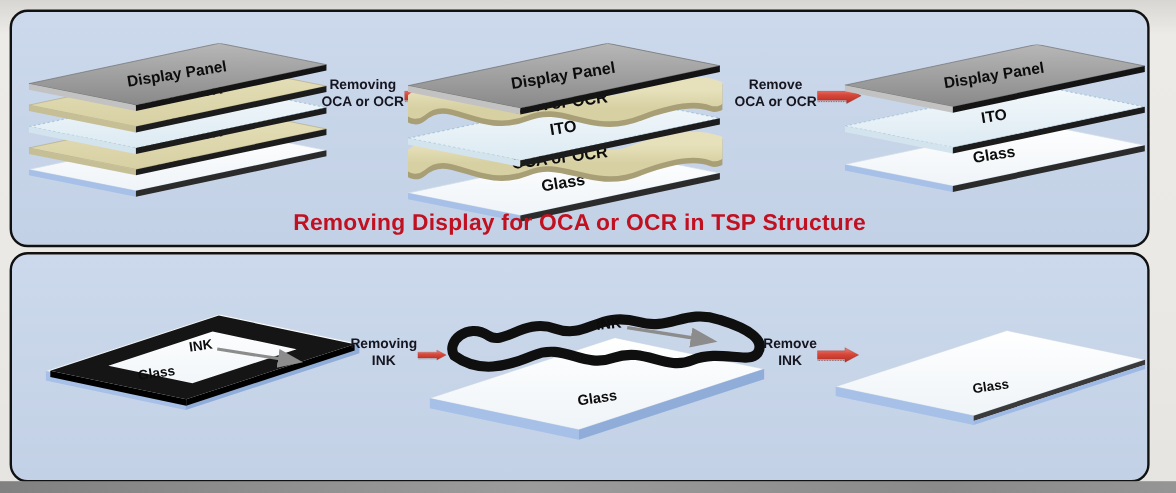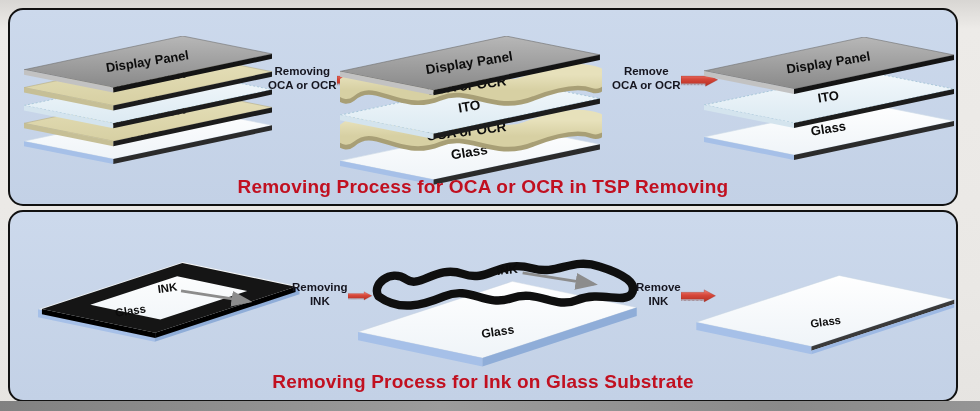--- a/index.html
+++ b/index.html
@@ -173,21 +173,21 @@
       </g>
 
       <g>
         <polygon points="0,34 160,0 250,18 90,52" fill="url(#gGray)" stroke="#6f6f6f" stroke-width="0.6"></polygon>
         <polygon points="0,34 90,52 90,57 0,39" fill="#c2c2c2"></polygon>
         <polygon points="90,52 250,18 250,23 90,57" fill="#141414"></polygon>
         <text x="125" y="30" font-size="13" text-anchor="middle" transform="rotate(-9 125 30)">Display Panel</text>
       </g>
     </svg>
 
-    <div class="panel-title">Removing Process for OCA or OCR in TSP Removing</div>
+    <div class="panel-title">Removing Display for OCA or OCR in TSP Structure</div>
   </div>
 
   <div id="panel-bottom" class="panel">
 
     <svg class="stack" style="left:28px;top:46px" width="265" height="92" viewBox="0 0 302 104">
       <g>
         <polygon points="0,58 165,4 298,32 133,86" fill="url(#gGlass)" stroke="#c8d4e0" stroke-width="0.5"></polygon>
         <polygon points="0,58 133,86 133,95 0,67" fill="#a6c0e8"></polygon>
         <polygon points="133,86 298,32 298,41 133,95" fill="#8fadd8"></polygon>
       </g>
@@ -238,17 +238,16 @@
     <svg class="stack" style="left:686px;top:60px" width="262" height="90" viewBox="0 0 302 104">
       <g>
         <polygon points="0,58 165,4 298,32 133,86" fill="url(#gGlass)" stroke="#c8d4e0" stroke-width="0.5"></polygon>
         <polygon points="0,58 133,86 133,95 0,67" fill="#a6c0e8"></polygon>
         <polygon points="133,86 298,32 298,37 133,91" fill="#3a3a3a"></polygon>
         <polygon points="133,91 298,37 298,41 133,95" fill="#9db9e4"></polygon>
       </g>
       <text x="150" y="62" font-size="13" text-anchor="middle" transform="rotate(-8 150 62)">Glass</text>
     </svg>
 
-    <div class="panel-title">Removing Process for Ink on Glass Substrate</div>
   </div>
 
   <div id="footer-band"></div>
 </div>
 
 </body></html>

